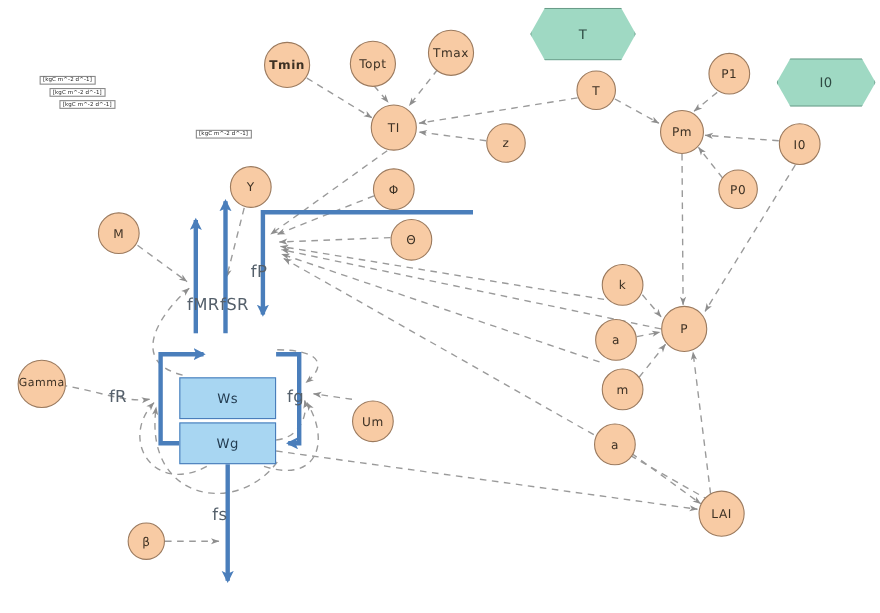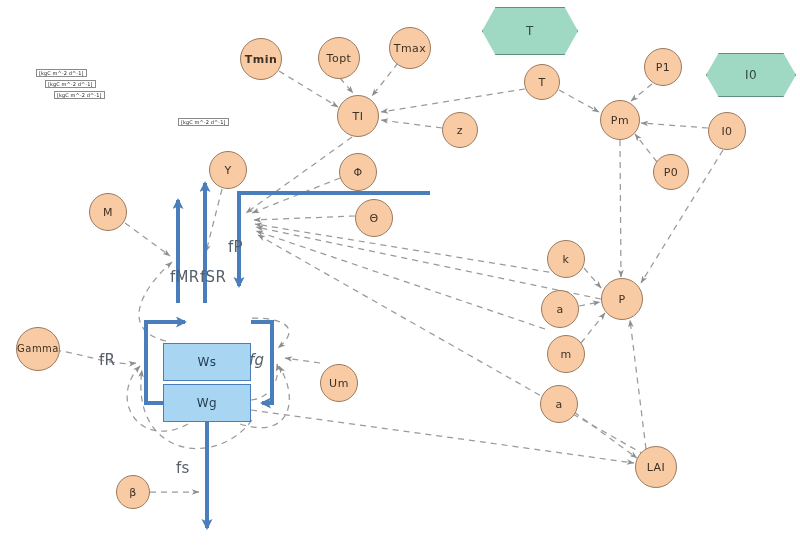--- a/index.html
+++ b/index.html
@@ -191,16 +191,16 @@
   <div class="node circle" style="left:635px; top:446px; width:42px; height:42px;">LAI</div>
   <div class="node circle" style="left:116px; top:475px; width:34px; height:34px;">β</div>
 
   <div class="node store" style="left:163px; top:303px; width:88px; height:38px;margin-top:40px;">Ws</div>
   <div class="node store" style="left:163px; top:384px; width:88px; height:38px;">Wg</div>
 
   <div class="flowlabel" style="left:170px; top:258px;">fMR</div>
   <div class="flowlabel" style="left:200px; top:258px;">fSR</div>
   <div class="flowlabel" style="left:228px; top:228px;">fP</div>
   <div class="flowlabel" style="left:99px; top:341px;">fR</div>
-  <div class="flowlabel" style="left:249px; top:341px;font-style:italic;">fg</div>
-  <div class="flowlabel" style="left:176px; top:449px;">fs</div>
+  <div class="flowlabel" style="left:261px; top:341px;">fg</div>
+  <div class="flowlabel" style="left:193px; top:449px;">fs</div>
 
 </div>
 
 </body></html>

